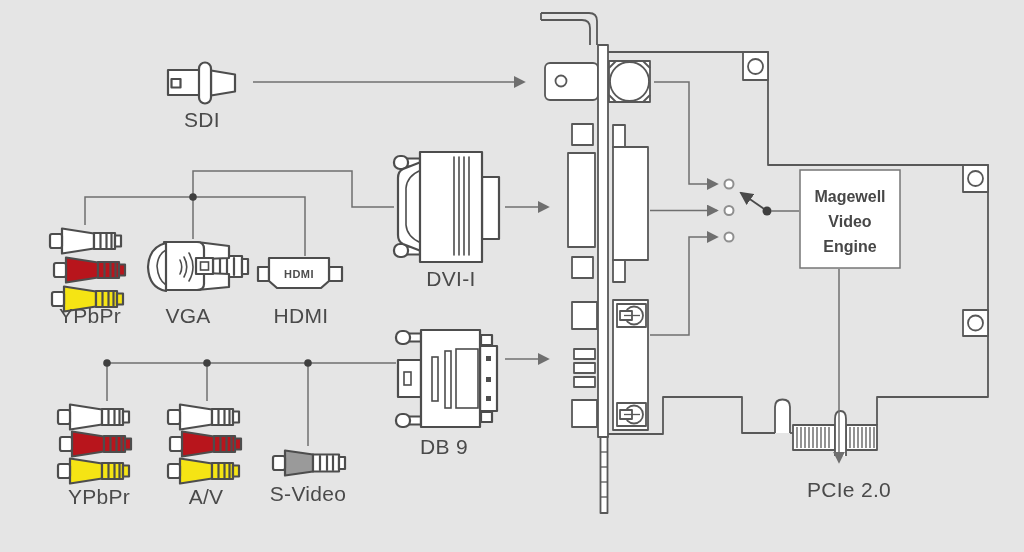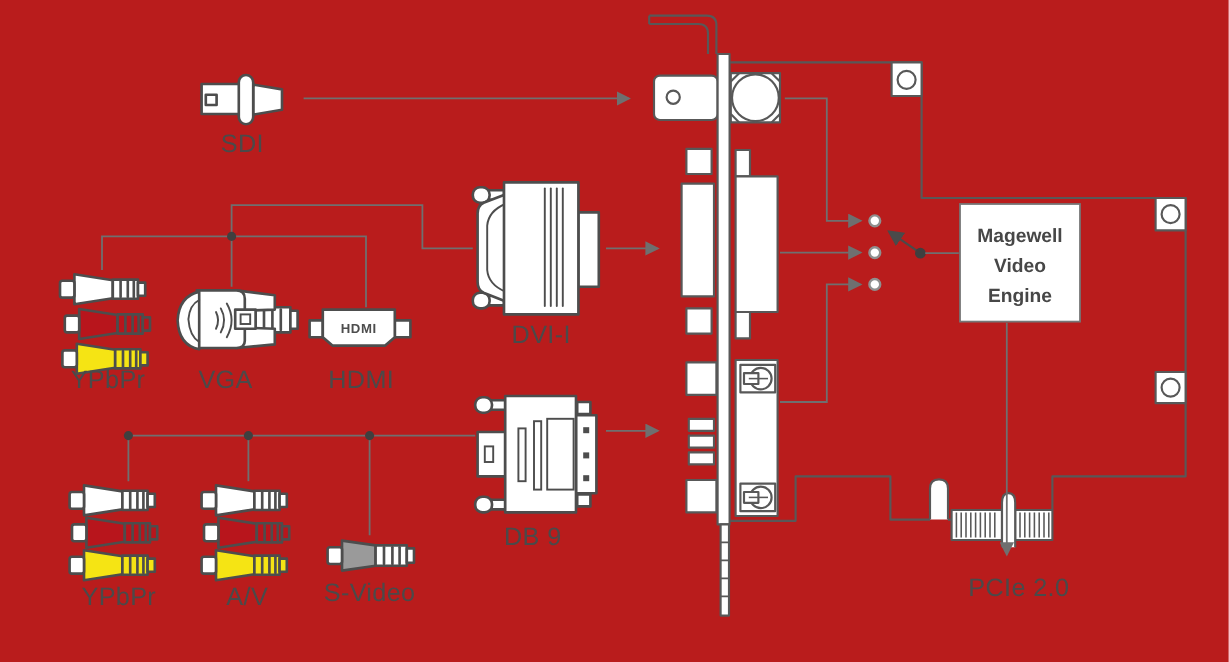--- a/index.html
+++ b/index.html
@@ -1,16 +1,16 @@
 <!DOCTYPE html>
 <html><head>
 <meta charset="utf-8">
 <style>
   html,body{margin:0;padding:0;background:#ffffff;}
-  .canvas{width:1024px;height:552px;background:#b91c1c;position:relative;font-family:"Liberation Sans",sans-serif;}
+  .canvas{width:1024px;height:552px;background:#e5e5e5;position:relative;font-family:"Liberation Sans",sans-serif;}
   
   .ol{stroke:#4d4d4d;stroke-width:2.2;stroke-linejoin:round;stroke-linecap:round;}
   .thin{stroke:#4d4d4d;stroke-width:1.6;fill:none;stroke-linecap:round;}
   
   .card{stroke:#585858;stroke-width:1.8;fill:none;stroke-linejoin:round;}
   .cardf{stroke:#585858;stroke-width:1.8;fill:#ffffff;stroke-linejoin:round;}
   .hatch{stroke:#585858;stroke-width:1.3;}
   
   .rt{stroke:#6f6f6f;stroke-width:1.5;fill:none;}
   .arm{stroke:#4a4a4a;stroke-width:1.8;fill:none;}

